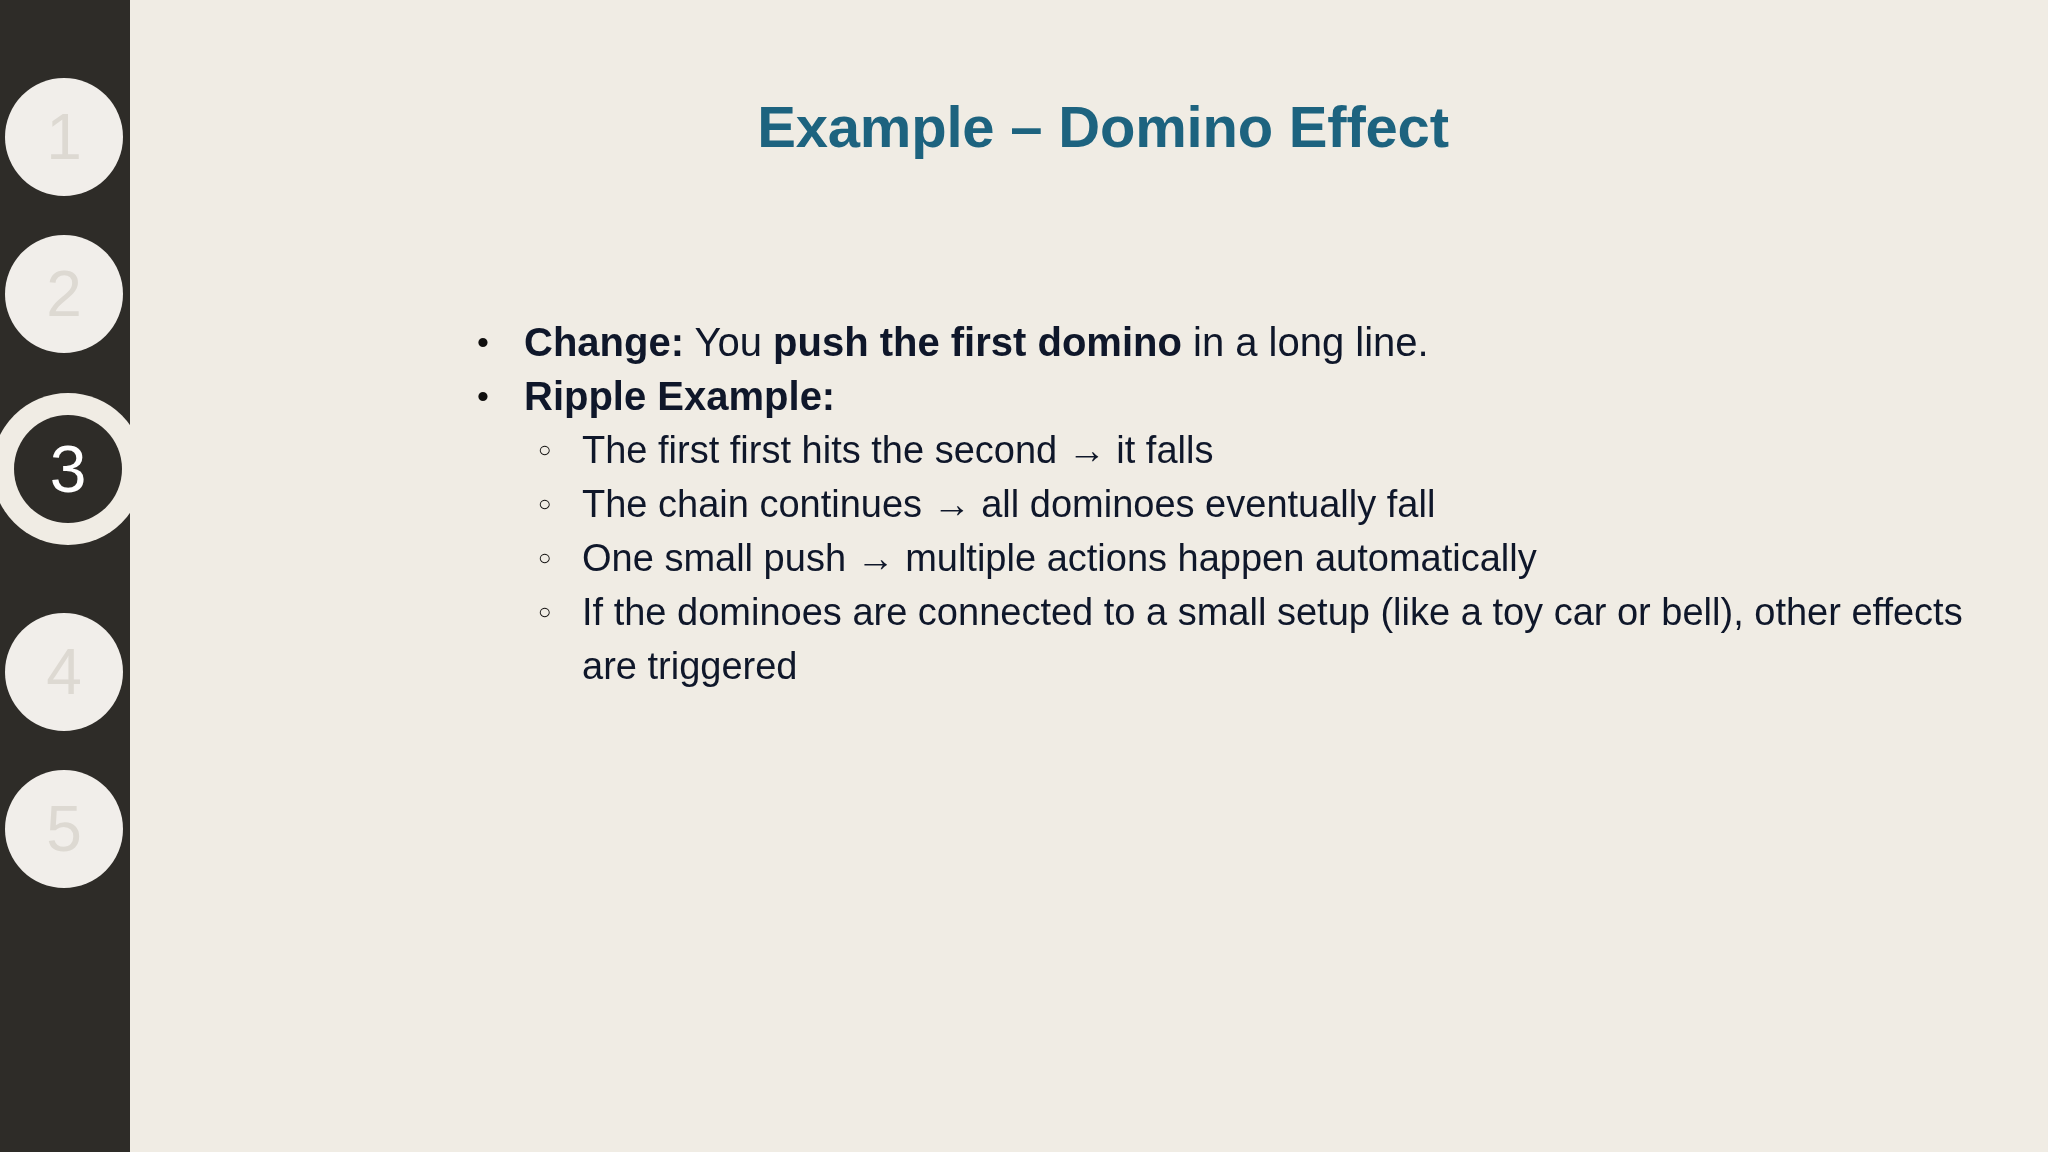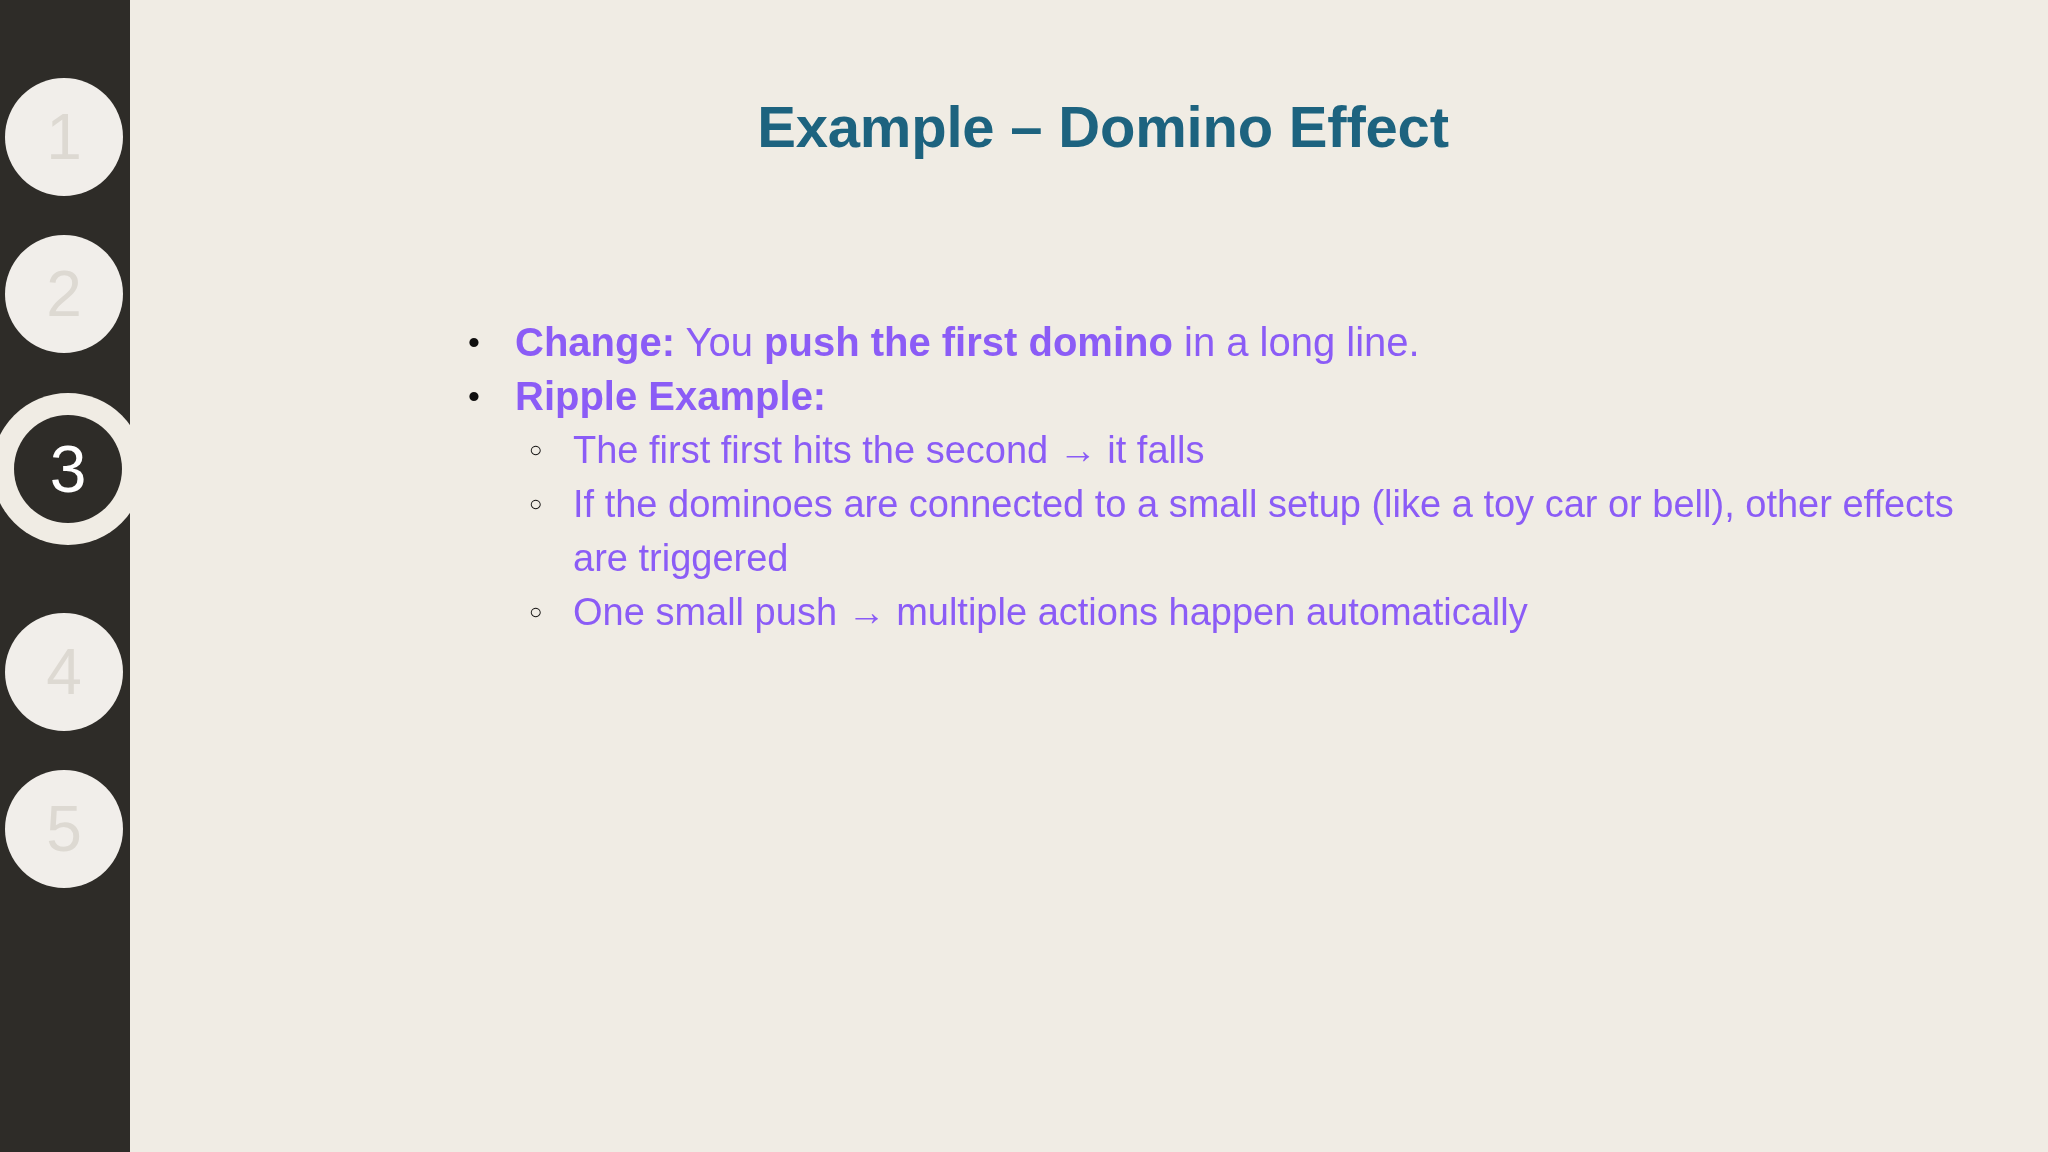--- a/index.html
+++ b/index.html
@@ -113,24 +113,24 @@
     color: #1d637f;
     font-family: "Liberation Sans", sans-serif;
     font-size: 58px;
     font-weight: bold;
     letter-spacing: -0.2px;
     line-height: 1.1;
   }
 
   #body-block {
     position: absolute;
-    left: 306px;
+    left: 315px;
     top: 315px;
     width: 1560px;
-    color: #8b5cf6;
+    color: #0f172a;
   }
 
   ul.lvl1 {
     list-style: none;
     margin: 0;
     padding: 0;
   }
   ul.lvl1 > li.bullet1 {
     position: relative;
     padding-left: 65px;
@@ -223,22 +223,23 @@
           <span class="b">Change:</span><span> You </span><span class="b">push the first domino</span><span> in a long line.</span>
         </li>
 
         <li class="bullet1">
           <span class="b">Ripple Example:</span>
         </li>
 
         <li style="list-style:none">
           <ul class="lvl2">
             <li class="bullet2">The first first hits the second → it falls</li>
+            <li class="bullet2">The chain continues → all dominoes eventually fall</li>
+            <li class="bullet2">One small push → multiple actions happen automatically</li>
             <li class="bullet2">If the dominoes are connected to a small setup (like a toy car or bell), other effects are triggered</li>
-            <li class="bullet2">One small push → multiple actions happen automatically</li>
           </ul>
         </li>
 
       </ul>
     </div>
 
   </div>
 </div>
 
 </body></html>

